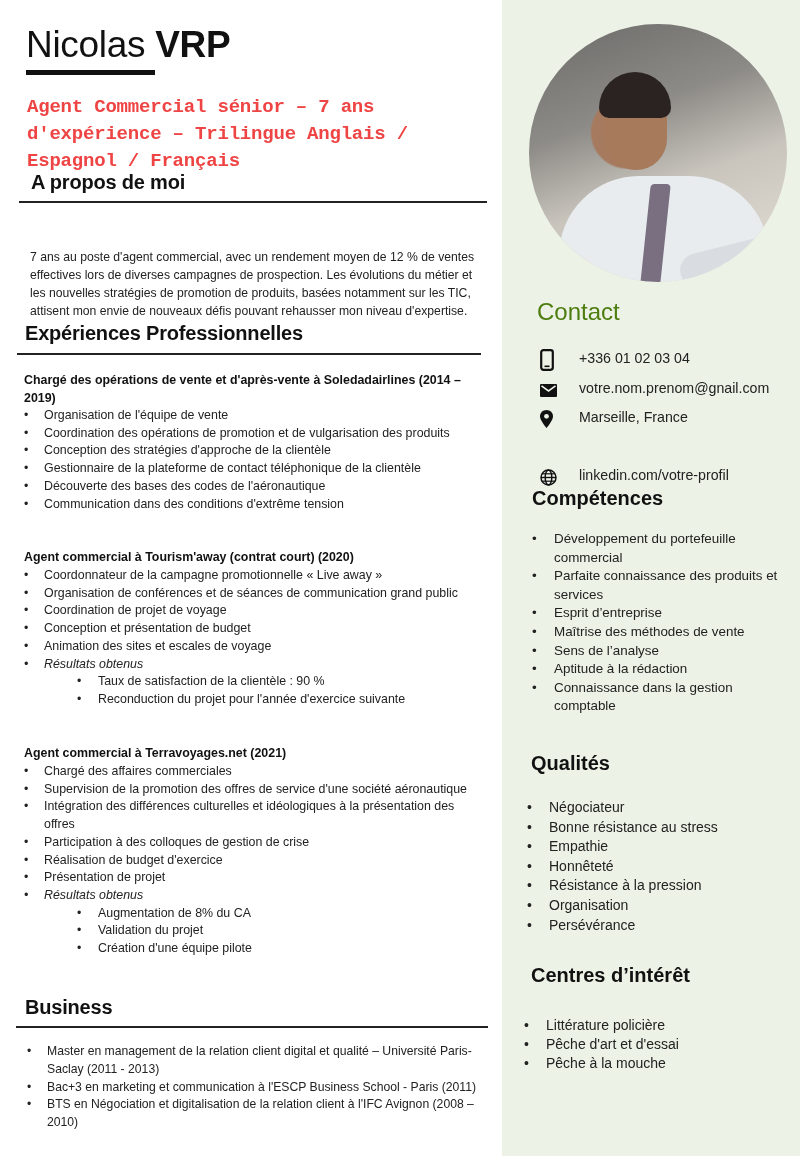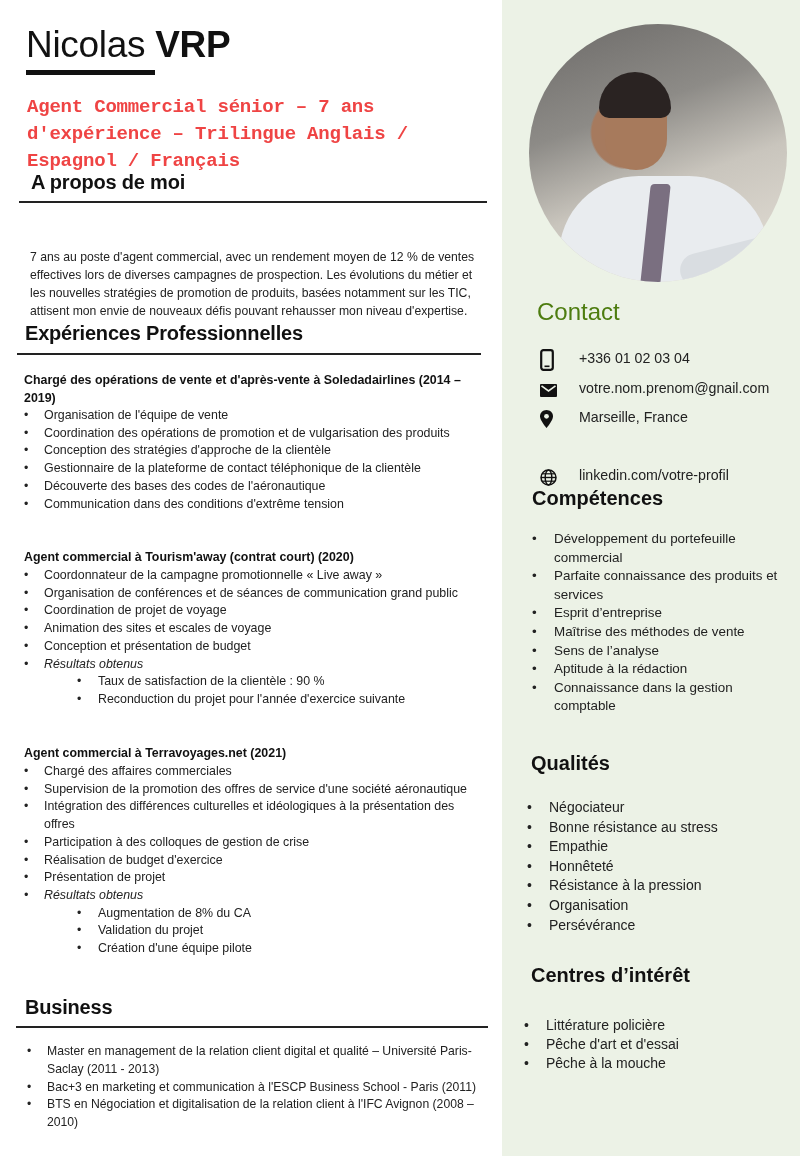--- a/index.html
+++ b/index.html
@@ -74,22 +74,22 @@
   <li>Gestionnaire de la plateforme de contact téléphonique de la clientèle</li>
   <li>Découverte des bases des codes de l'aéronautique</li>
   <li>Communication dans des conditions d'extrême tension</li>
 </ul>
 
 <div class="job-title" style="top:549px;">Agent commercial à Tourism'away (contrat court) (2020)</div>
 <ul class="blist" style="left:24px; top:567px; width:460px;">
   <li>Coordonnateur de la campagne promotionnelle « Live away »</li>
   <li>Organisation de conférences et de séances de communication grand public</li>
   <li>Coordination de projet de voyage</li>
+  <li>Conception et présentation de budget</li>
   <li>Animation des sites et escales de voyage</li>
-  <li>Conception et présentation de budget</li>
   <li class="ital">Résultats obtenus</li>
   <li class="sub">Taux de satisfaction de la clientèle : 90 %</li>
   <li class="sub">Reconduction du projet pour l'année d'exercice suivante</li>
 </ul>
 
 <div class="job-title" style="top:745px;">Agent commercial à Terravoyages.net (2021)</div>
 <ul class="blist" style="left:24px; top:763px; width:460px;">
   <li>Chargé des affaires commerciales</li>
   <li>Supervision de la promotion des offres de service d'une société aéronautique</li>
   <li>Intégration des différences culturelles et idéologiques à la présentation des offres</li>

